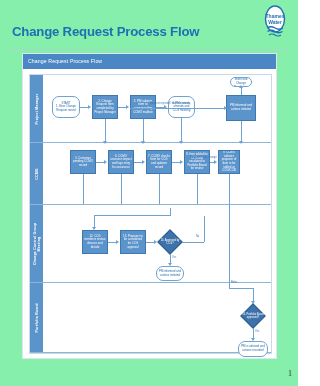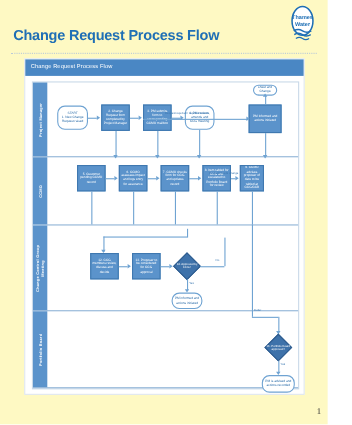--- a/index.html
+++ b/index.html
@@ -1,20 +1,20 @@
 <!DOCTYPE html>
 <html><head>
 <meta charset="utf-8">
 <style>
   html,body{margin:0;padding:0;}
   body{
     width:298px;height:386px;overflow:hidden;background:#ffffff;
     font-family:"Liberation Sans",sans-serif;color:#1f4e79;
   }
-  .page{position:relative;width:298px;height:386px;background:#fef9c3;}
+  .page{position:relative;width:298px;height:386px;background:#86efac;}
 
   
   .hdr{position:absolute;left:0;top:0;width:298px;height:52px;}
   .hdr-title{
     position:absolute;left:12px;top:24px;
     font-size:13.2px;font-weight:bold;color:#1F6FB5;
     letter-spacing:-0.2px;white-space:nowrap;
   }
   .logo{position:absolute;left:262px;top:4px;width:26px;height:36px;}
   .logo svg{display:block;}

